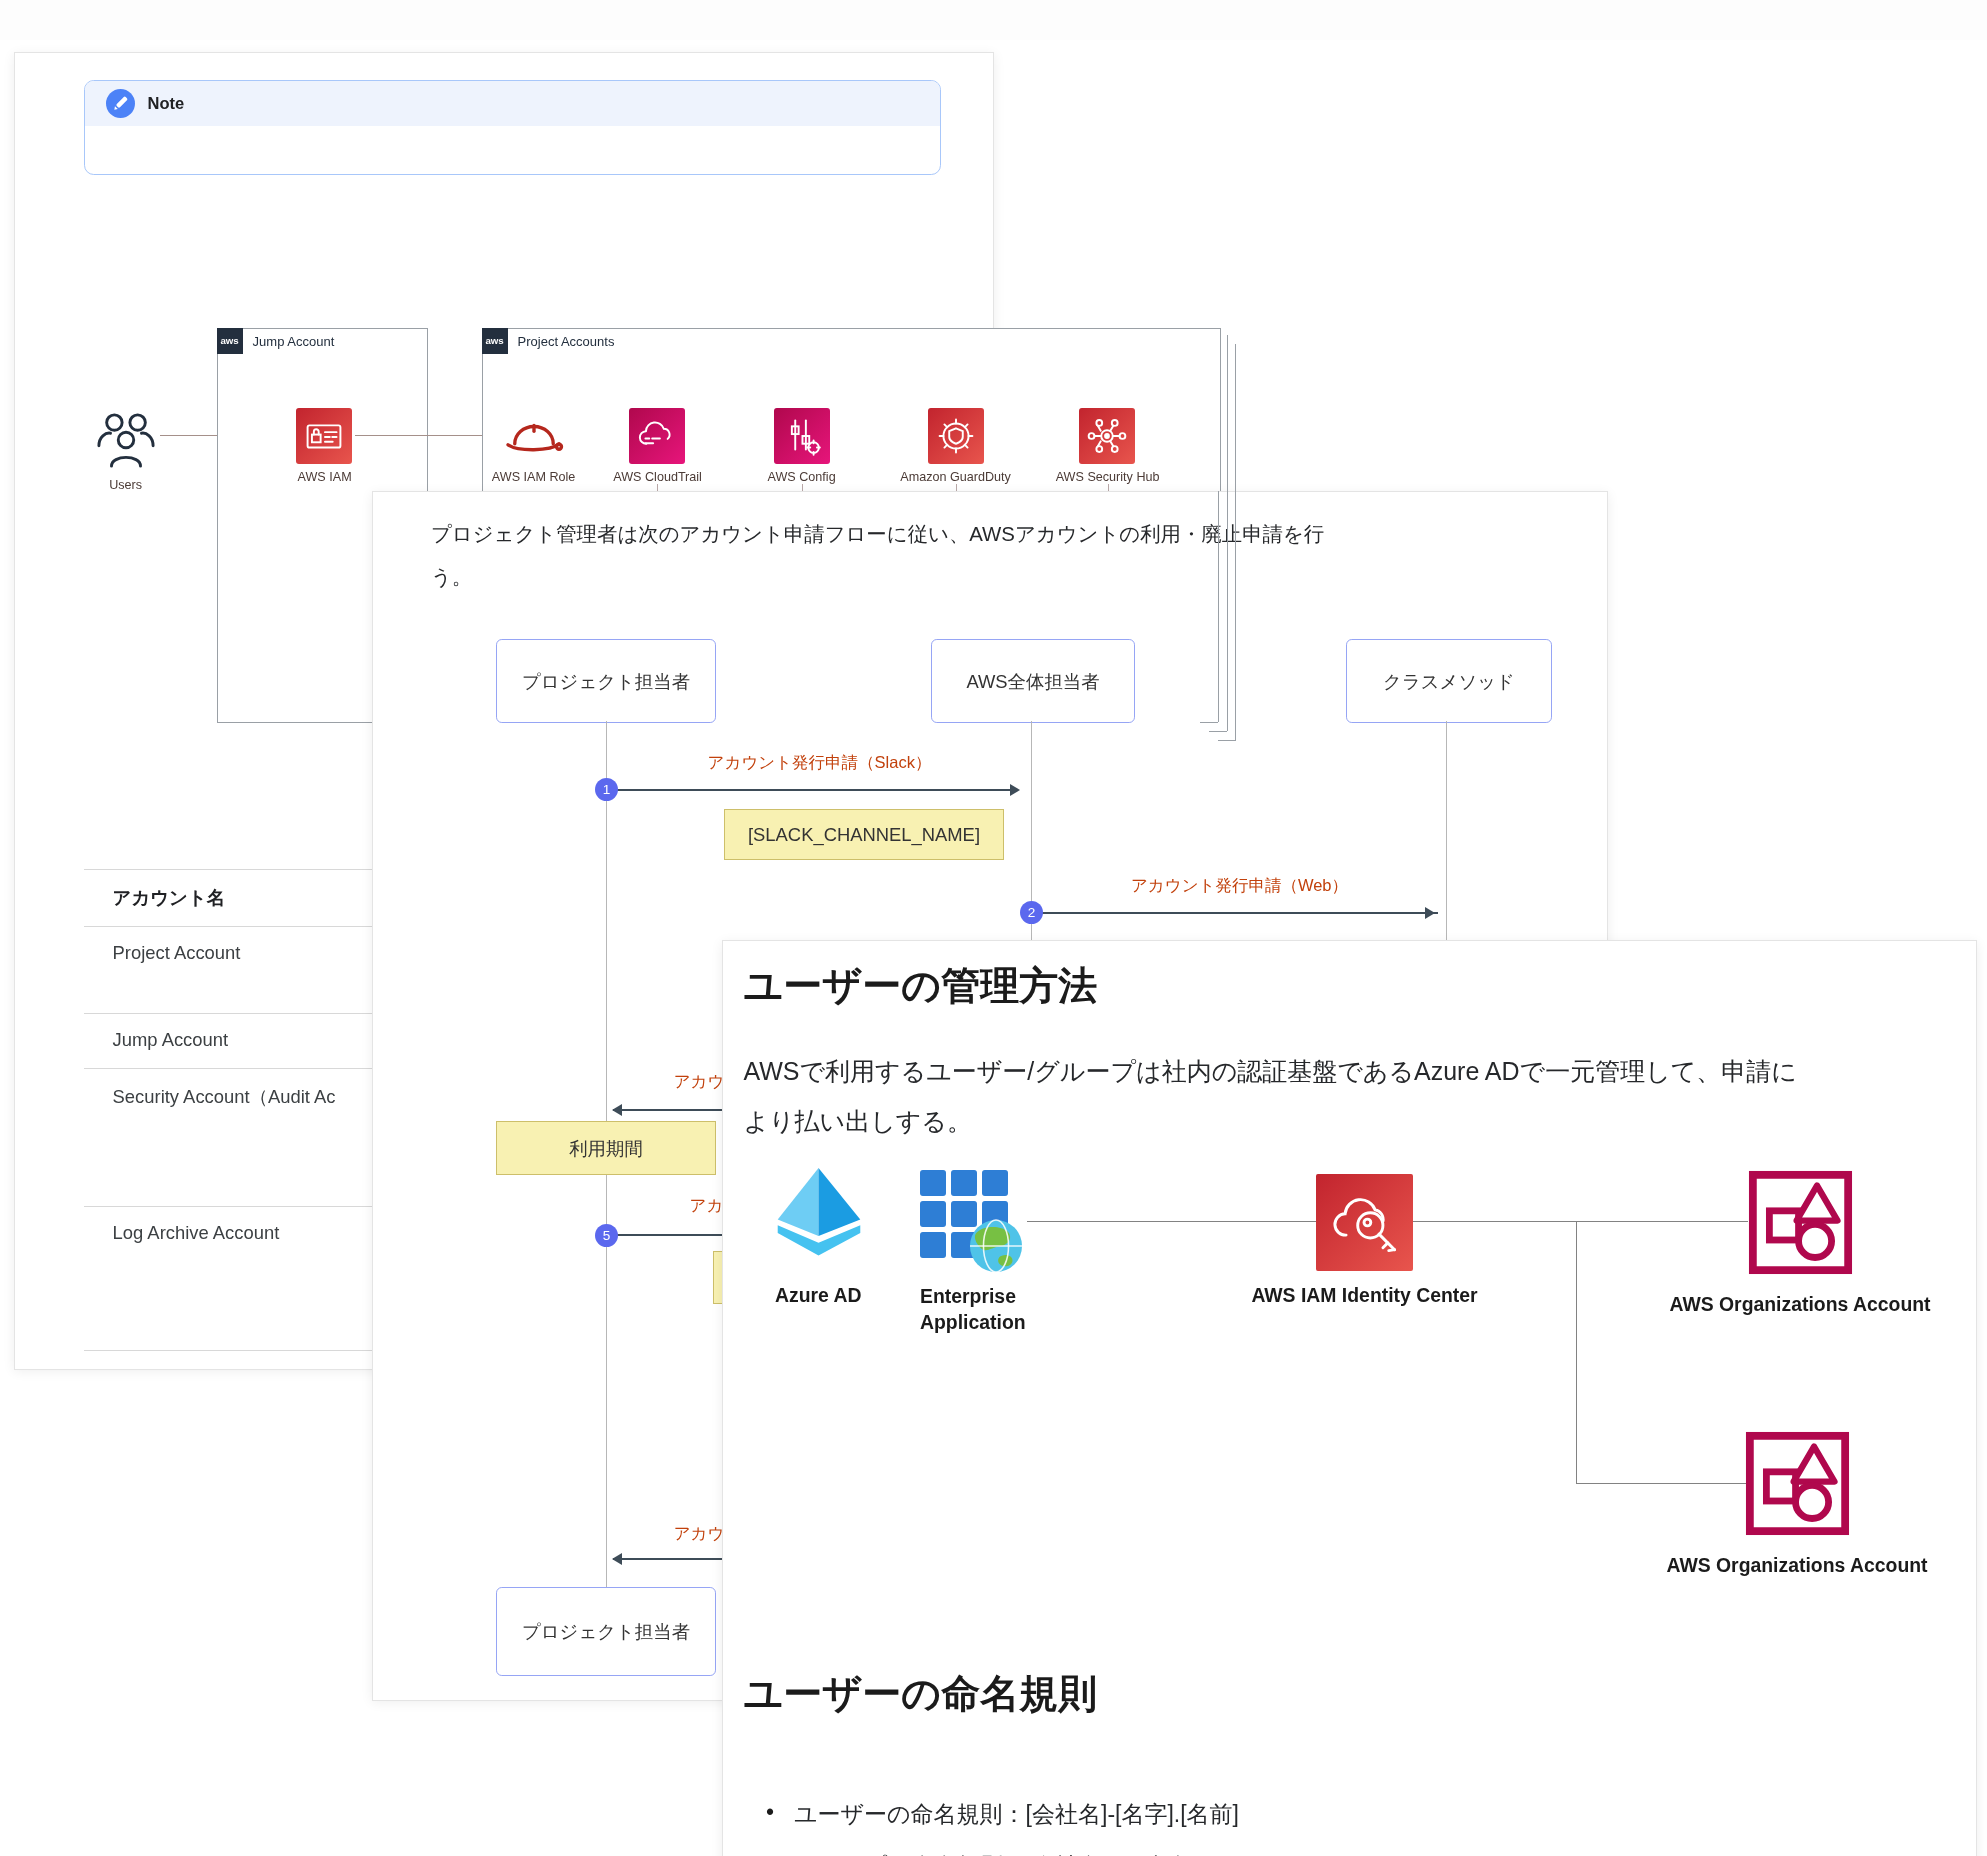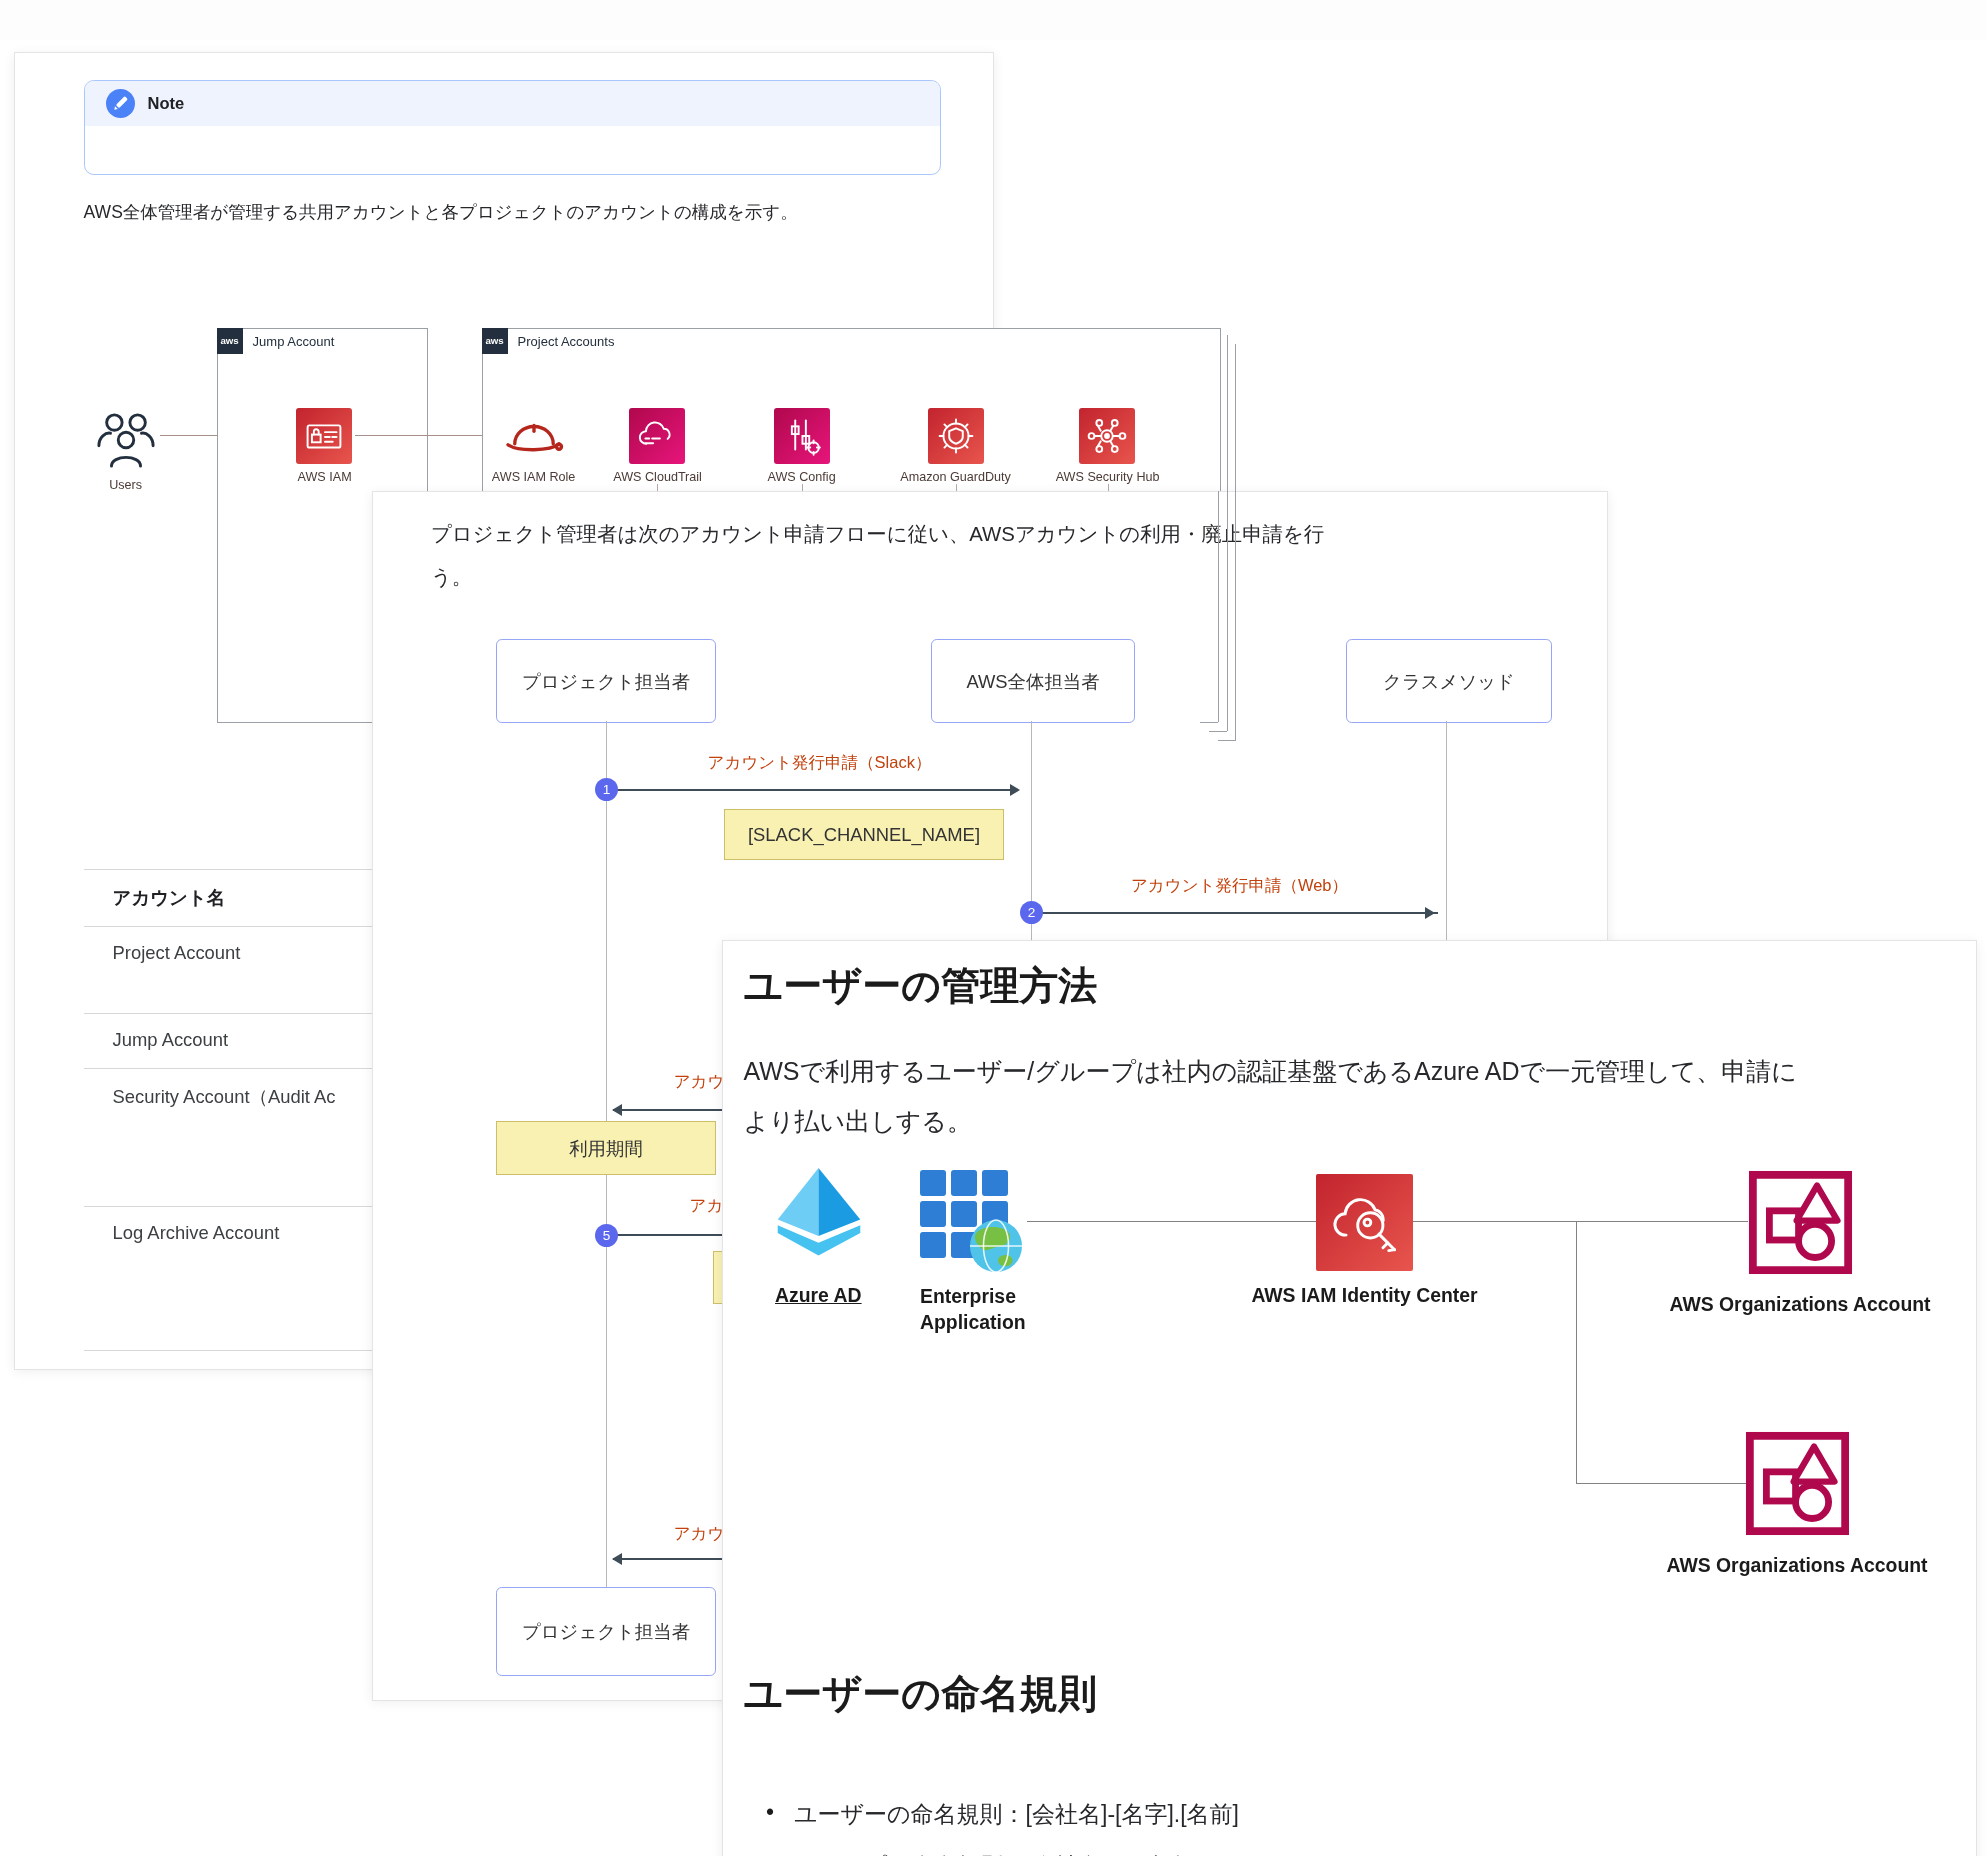--- a/index.html
+++ b/index.html
@@ -69,21 +69,20 @@
             <g transform="rotate(45 15 15)">
               <rect x="12.7" y="6.5" width="4.6" height="13" rx="1.4" fill="#fff"></rect>
               <path d="M12.9,21 l2.1,3 l2.1,-3 z" fill="#fff"></path>
             </g>
           </svg>
         </span>
         <span class="note-title">Note</span>
       </div>
     </div>
 
-    <div class="abs" style="left:69px;top:147px;font-size:17.5px;color:#26282b;">AWS全体管理者が管理する共用アカウントと各プロジェクトのアカウントの構成を示す。</div>
 
     <span class="abs" style="left:79px;top:357px;">
       <svg width="64" height="60" viewBox="0 0 66 62" fill="none" stroke="#232f3e" stroke-width="3" stroke-linecap="round">
         <circle cx="21" cy="13" r="8"></circle>
         <circle cx="45" cy="13" r="8"></circle>
         <path d="M5,37 c0,-9 7,-14 12,-13"></path>
         <path d="M61,37 c0,-9 -7,-14 -12,-13"></path>
         <circle cx="33" cy="31" r="8"></circle>
         <path d="M18,58 c0,-12 30,-12 30,0"></path>
       </svg>
@@ -251,21 +250,21 @@
 
     <div class="body-text" style="left:20.4px;top:105px;width:1067px;">AWSで利用するユーザー/グループは社内の認証基盤であるAzure ADで一元管理して、申請により払い出しする。</div>
 
     <span class="abs" style="left:45px;top:223px;">
       <svg width="102" height="109" viewBox="0 0 105 112">
         <polygon points="52,4 10,57 52,74" fill="#6ecdf4"></polygon>
         <polygon points="52,4 95,57 52,74" fill="#1b9ce2"></polygon>
         <polygon points="10,63 52,81 95,63 95,71 52,94 10,71" fill="#45c2f0"></polygon>
       </svg>
     </span>
-    <div class="node-label" style="left:7.8px;top:343px;width:175px;text-decoration:underline;">Azure AD</div>
+    <div class="node-label" style="left:7.8px;top:343px;width:175px;">Azure AD</div>
 
     <div class="ea-grid" style="left:197px;top:229px;">
       <div class="ea-sq"></div>
         <div class="ea-sq"></div>
         <div class="ea-sq"></div>
       <div class="ea-sq"></div>
         <div class="ea-sq"></div>
         <div class="ea-sq"></div>
       <div class="ea-sq"></div>
         <div class="ea-sq"></div>

